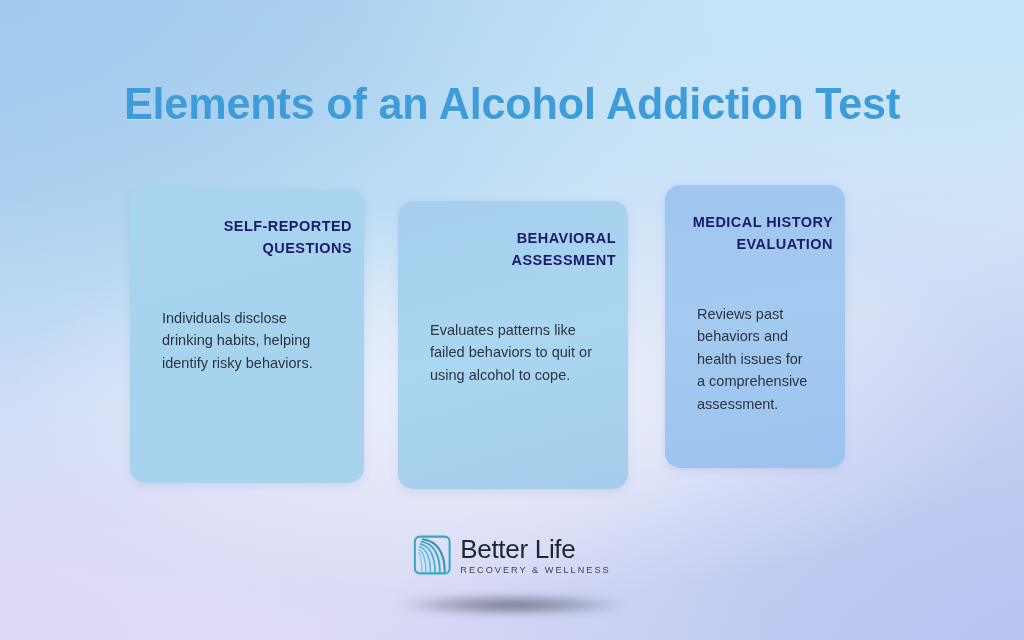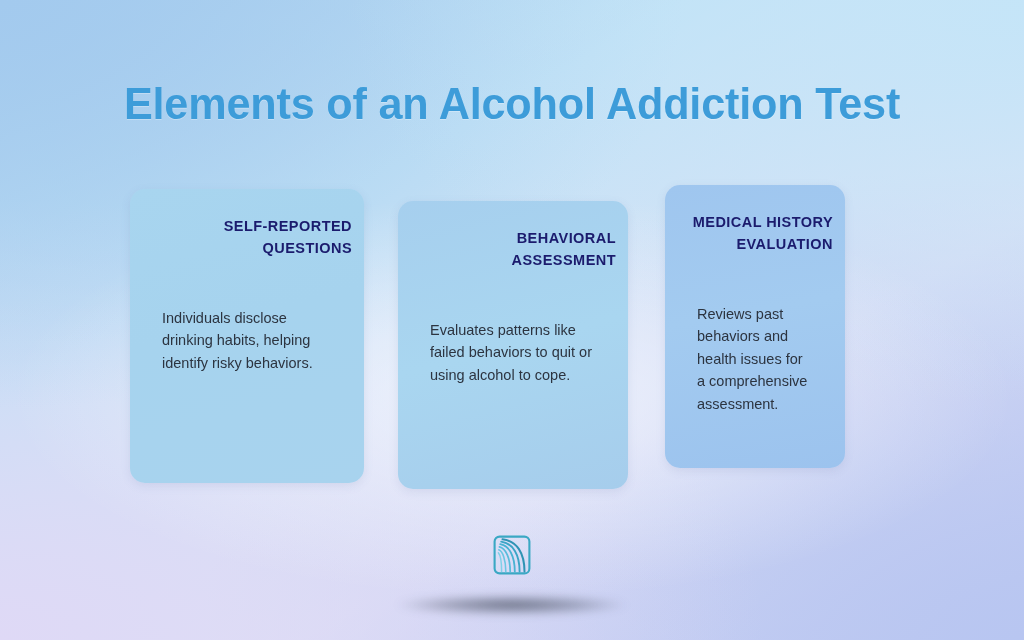--- a/index.html
+++ b/index.html
@@ -163,15 +163,19 @@
     <rect x="1.6" y="1.6" width="34.8" height="36.8" rx="5" ry="5" fill="none" stroke="#3aa8c4" stroke-width="2.1"></rect>
     <g fill="none" stroke-linecap="round">
       <path d="M31.5 36.6 C 31.5 18.0 24.0 6.0 9.5 4.2" stroke="#2f93b4" stroke-width="2.0"></path>
       <path d="M26.6 36.6 C 26.6 19.6 20.2 8.4 8.2 6.6" stroke="#3ba5c6" stroke-width="1.9"></path>
       <path d="M21.8 36.6 C 21.8 21.2 16.4 10.8 7.2 9.2" stroke="#49b2d2" stroke-width="1.8"></path>
       <path d="M17.2 36.6 C 17.2 22.8 12.8 13.4 6.4 11.9" stroke="#58bcdb" stroke-width="1.7"></path>
       <path d="M12.8 36.6 C 12.8 24.6 9.6 16.2 5.8 14.8" stroke="#6ac6e2" stroke-width="1.6"></path>
       <path d="M8.6 36.6 C 8.6 26.6 6.8 19.4 5.4 17.8" stroke="#7fd0e8" stroke-width="1.5"></path>
     </g>
   </svg>
+  <div id="logo-text">
+    <div id="logo-name">Better Life</div>
+    <div id="logo-tag">RECOVERY &amp; WELLNESS</div>
+  </div>
 </div>
 
 <div id="shadow"></div>
 
 </body></html>

